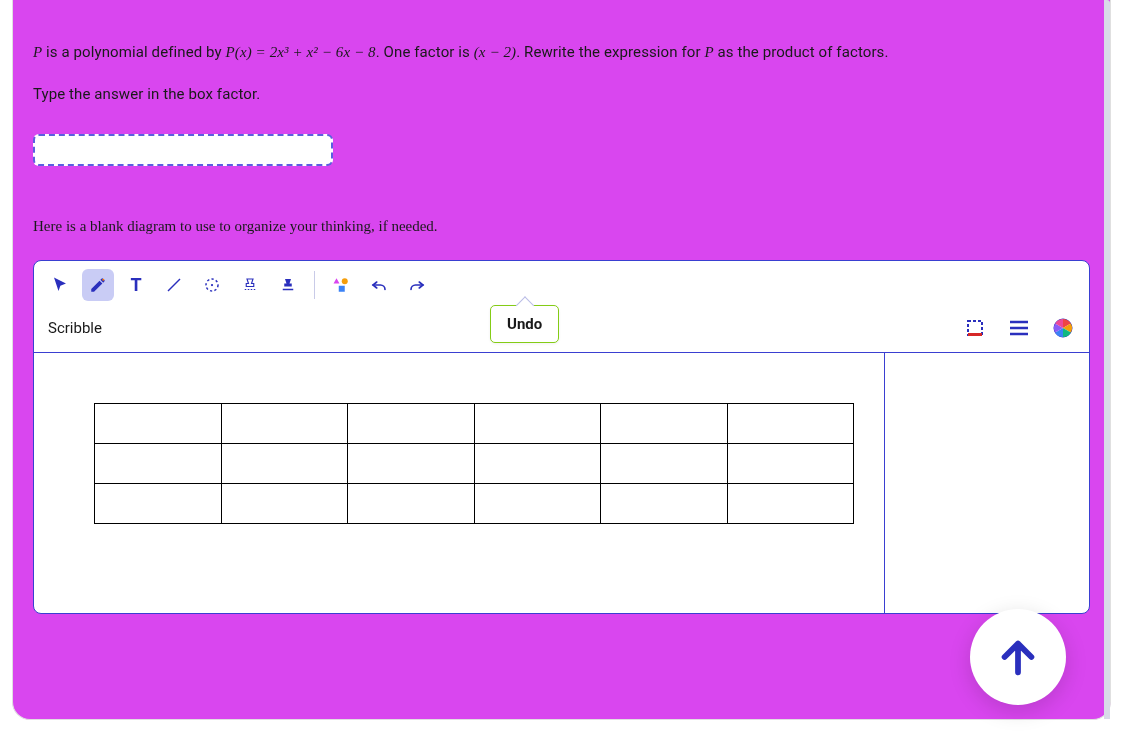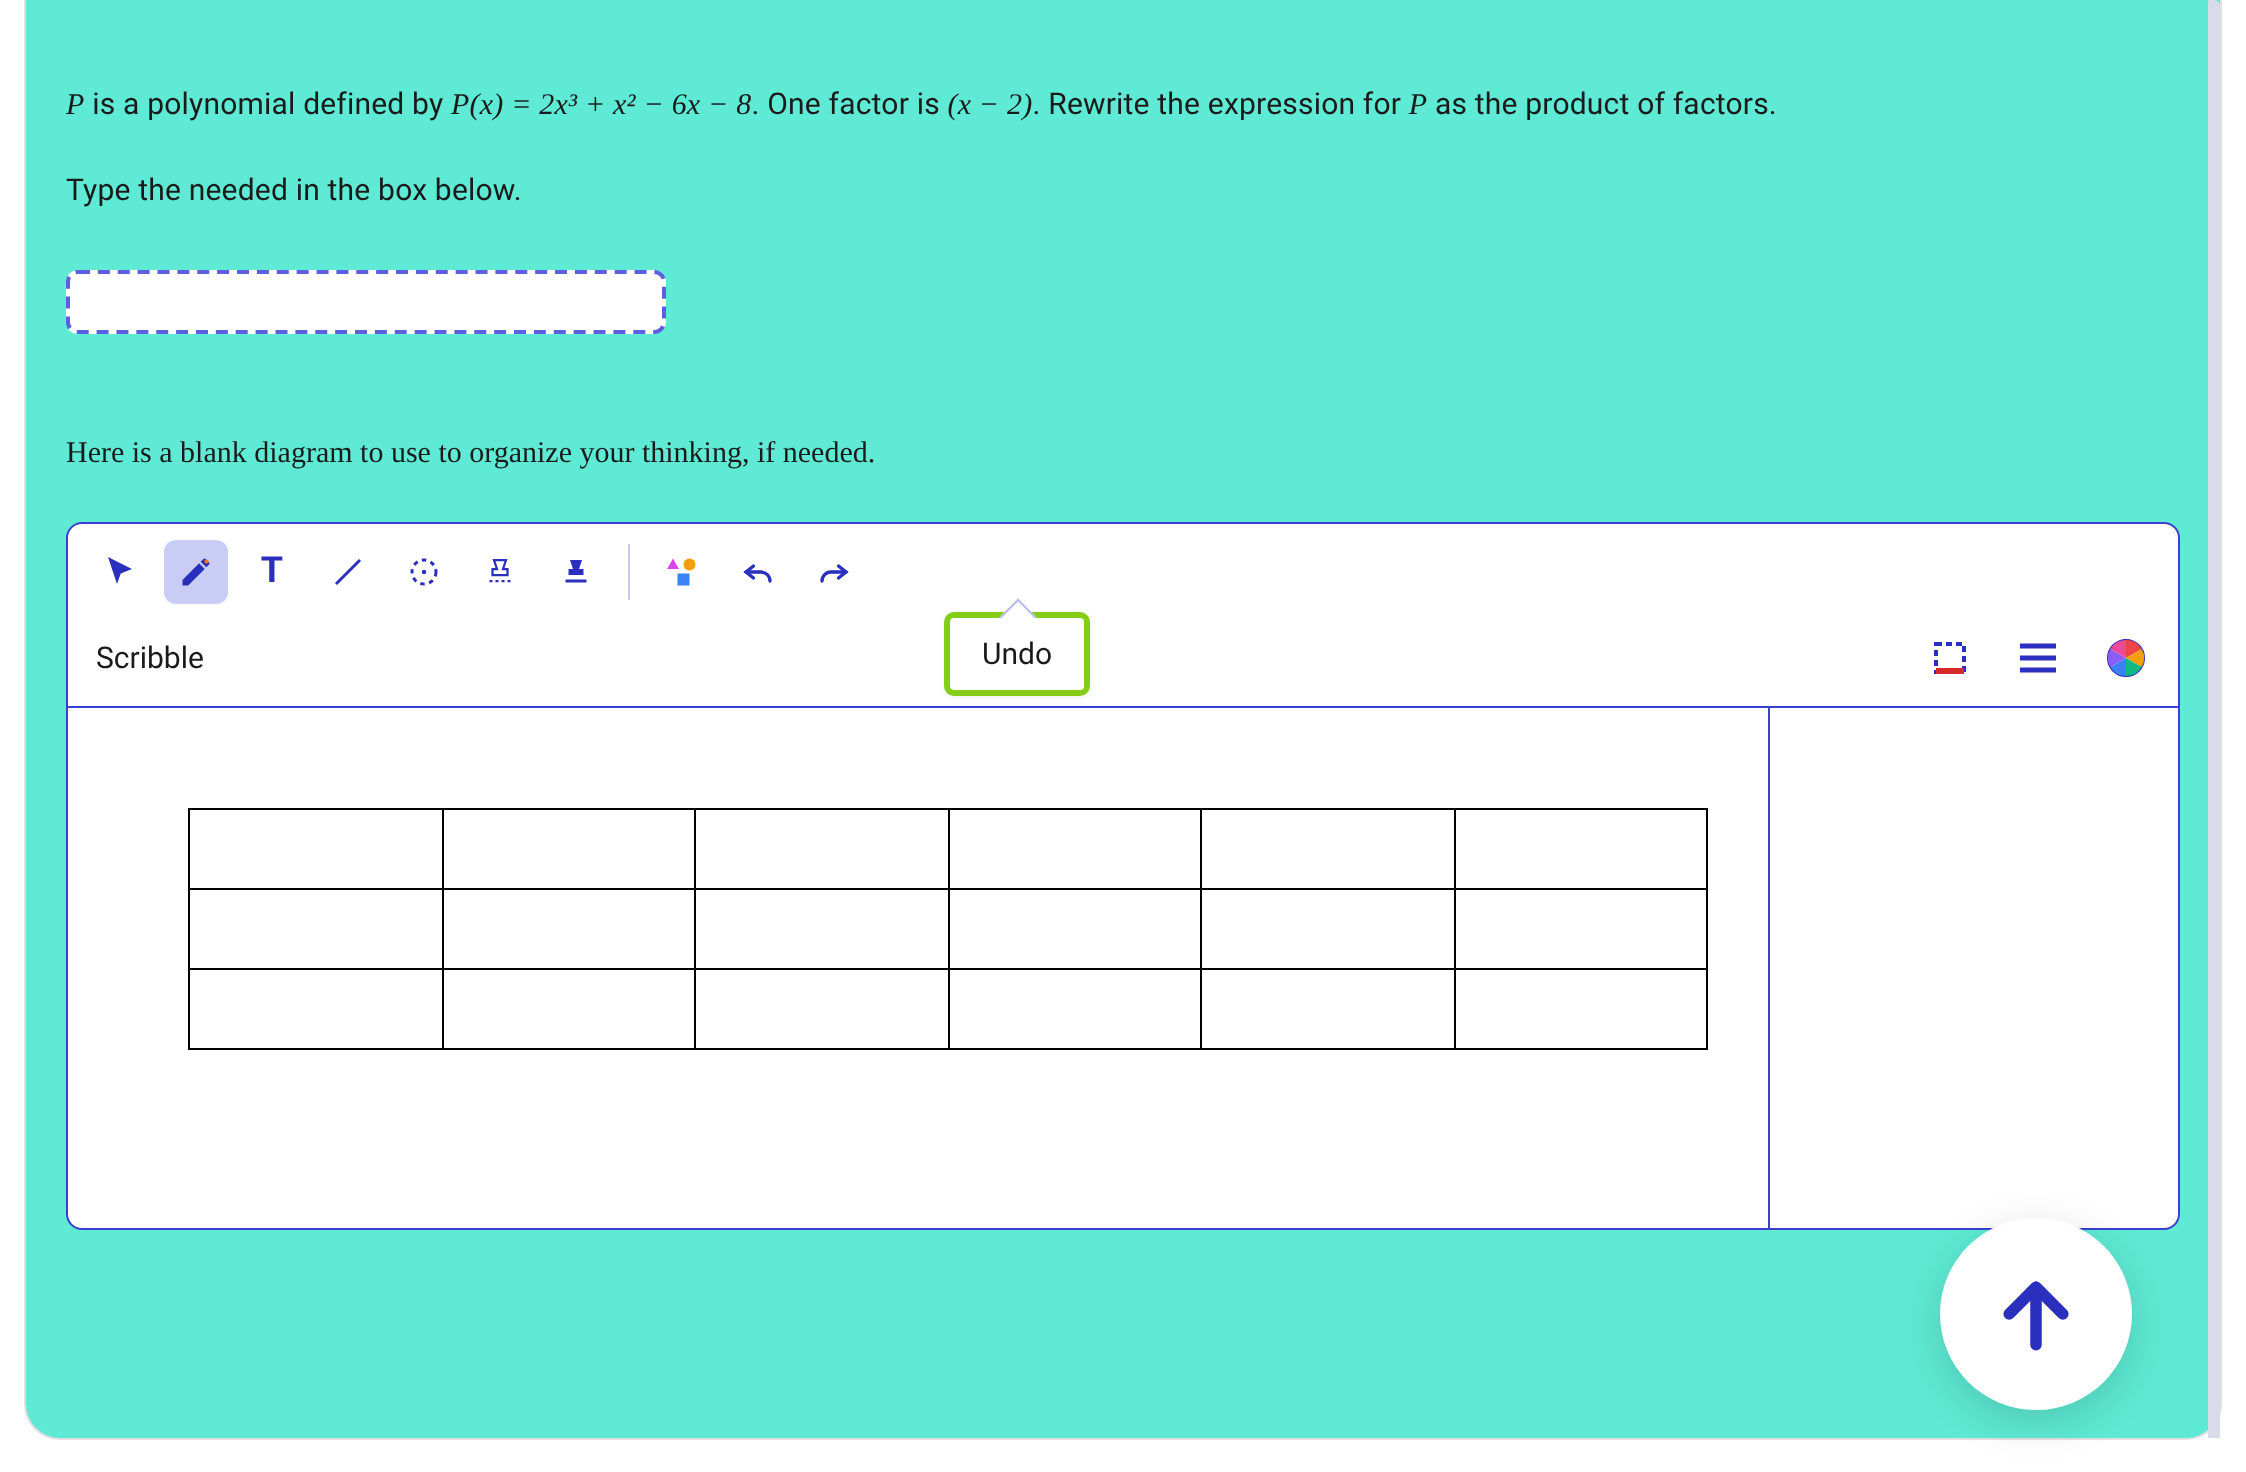--- a/index.html
+++ b/index.html
@@ -17,21 +17,21 @@
   }
   .outer {
     border-left: 1px solid #e0e0e0;
     border-right: 1px solid #e0e0e0;
     border-bottom: 1px solid #e0e0e0;
     border-radius: 0 0 18px 18px;
     margin: 0 12px 12px 12px;
     padding: 40px 20px 10px 20px;
     position: relative;
     height: 720px;
-    background: #5eead4;
+    background: #d946ef;
   }
   .right-rail {
     position: absolute;
     right: 0;
     top: 0;
     bottom: 0;
     width: 6px;
     background: #d8dbe8;
     border-top-right-radius: 3px;
   }
@@ -89,29 +89,30 @@
     border-bottom: 1px solid #3a3fd1;
     position: relative;
     height: 50px;
   }
   .tool-label {
     font-size: 15px;
     color: #1a1a1a;
   }
   .tooltip {
     position: absolute;
-    left: 438px;
+    left: 456px;
     top: 2px;
     background: #fff;
-    border: 3px solid #84cc16;
+    border: 1px solid #84cc16;
     border-radius: 5px;
     padding: 6px 16px;
     font-size: 15px;
     color: #1a1a1a;
     box-shadow: 0 1px 3px rgba(0,0,0,0.06);
+    font-weight: bold;
   }
   .tooltip::before {
     content: "";
     position: absolute;
     top: -7px;
     left: 50%;
     transform: translateX(-50%) rotate(45deg);
     width: 12px; height: 12px;
     background: #fff;
     border-left: 1px solid #b9bce6;
@@ -163,21 +164,21 @@
 </head>
 <body>
 
 <div class="outer">
   <div class="right-rail"></div>
 
   <p class="prompt">
     <span class="math">P</span><span> is a polynomial defined by </span><span class="math">P(x) = </span><span class="math">2x³ + x² − 6x − 8</span><span>. One factor is </span><span class="math">(x − 2)</span><span>. Rewrite the expression for </span><span class="math">P</span><span> as the product of factors.</span>
   </p>
 
-  <p class="prompt line2">Type the needed in the box below.</p>
+  <p class="prompt line2">Type the answer in the box factor.</p>
 
   <div class="answer-box"></div>
 
   <p class="subhead">Here is a blank diagram to use to organize your thinking, if needed.</p>
 
   <div class="canvas-wrap">
 
     <div class="toolbar">
       <div class="tool">
         <svg viewBox="0 0 24 24">

